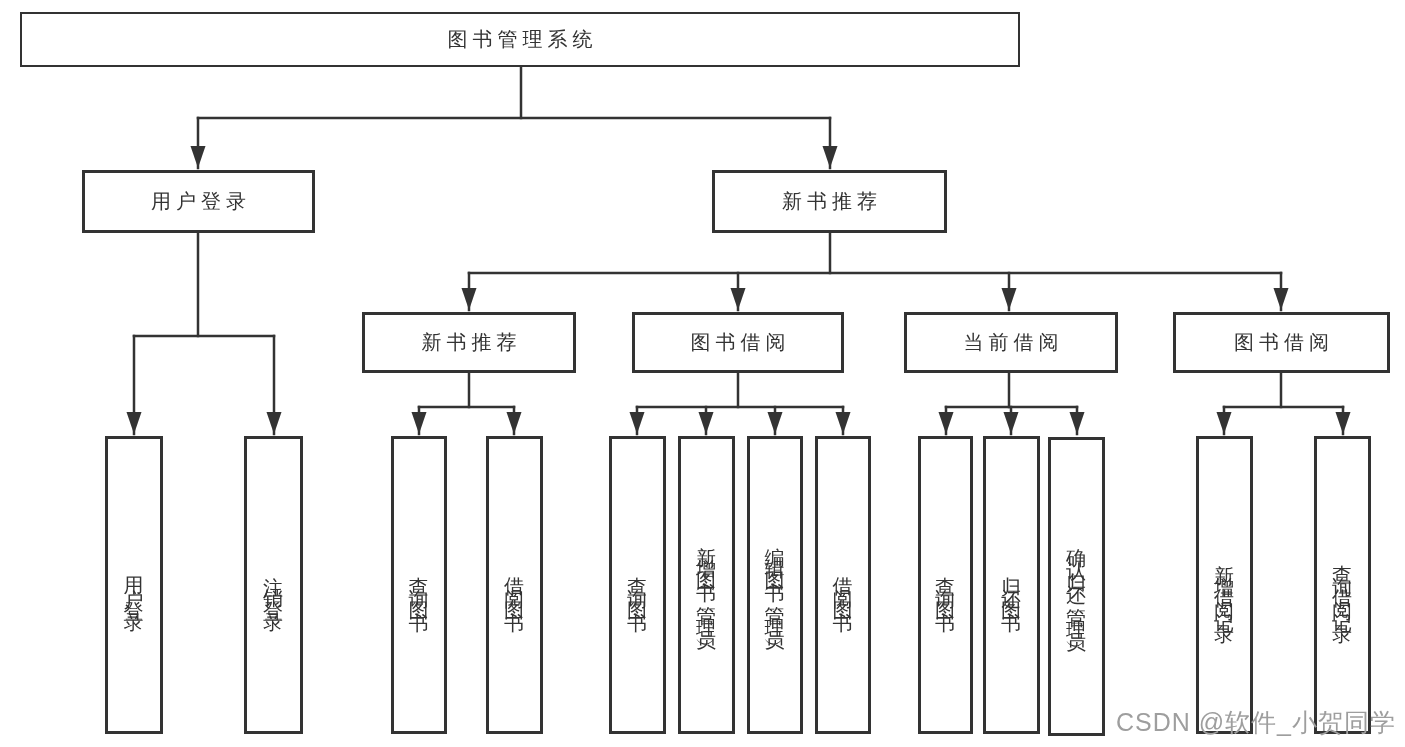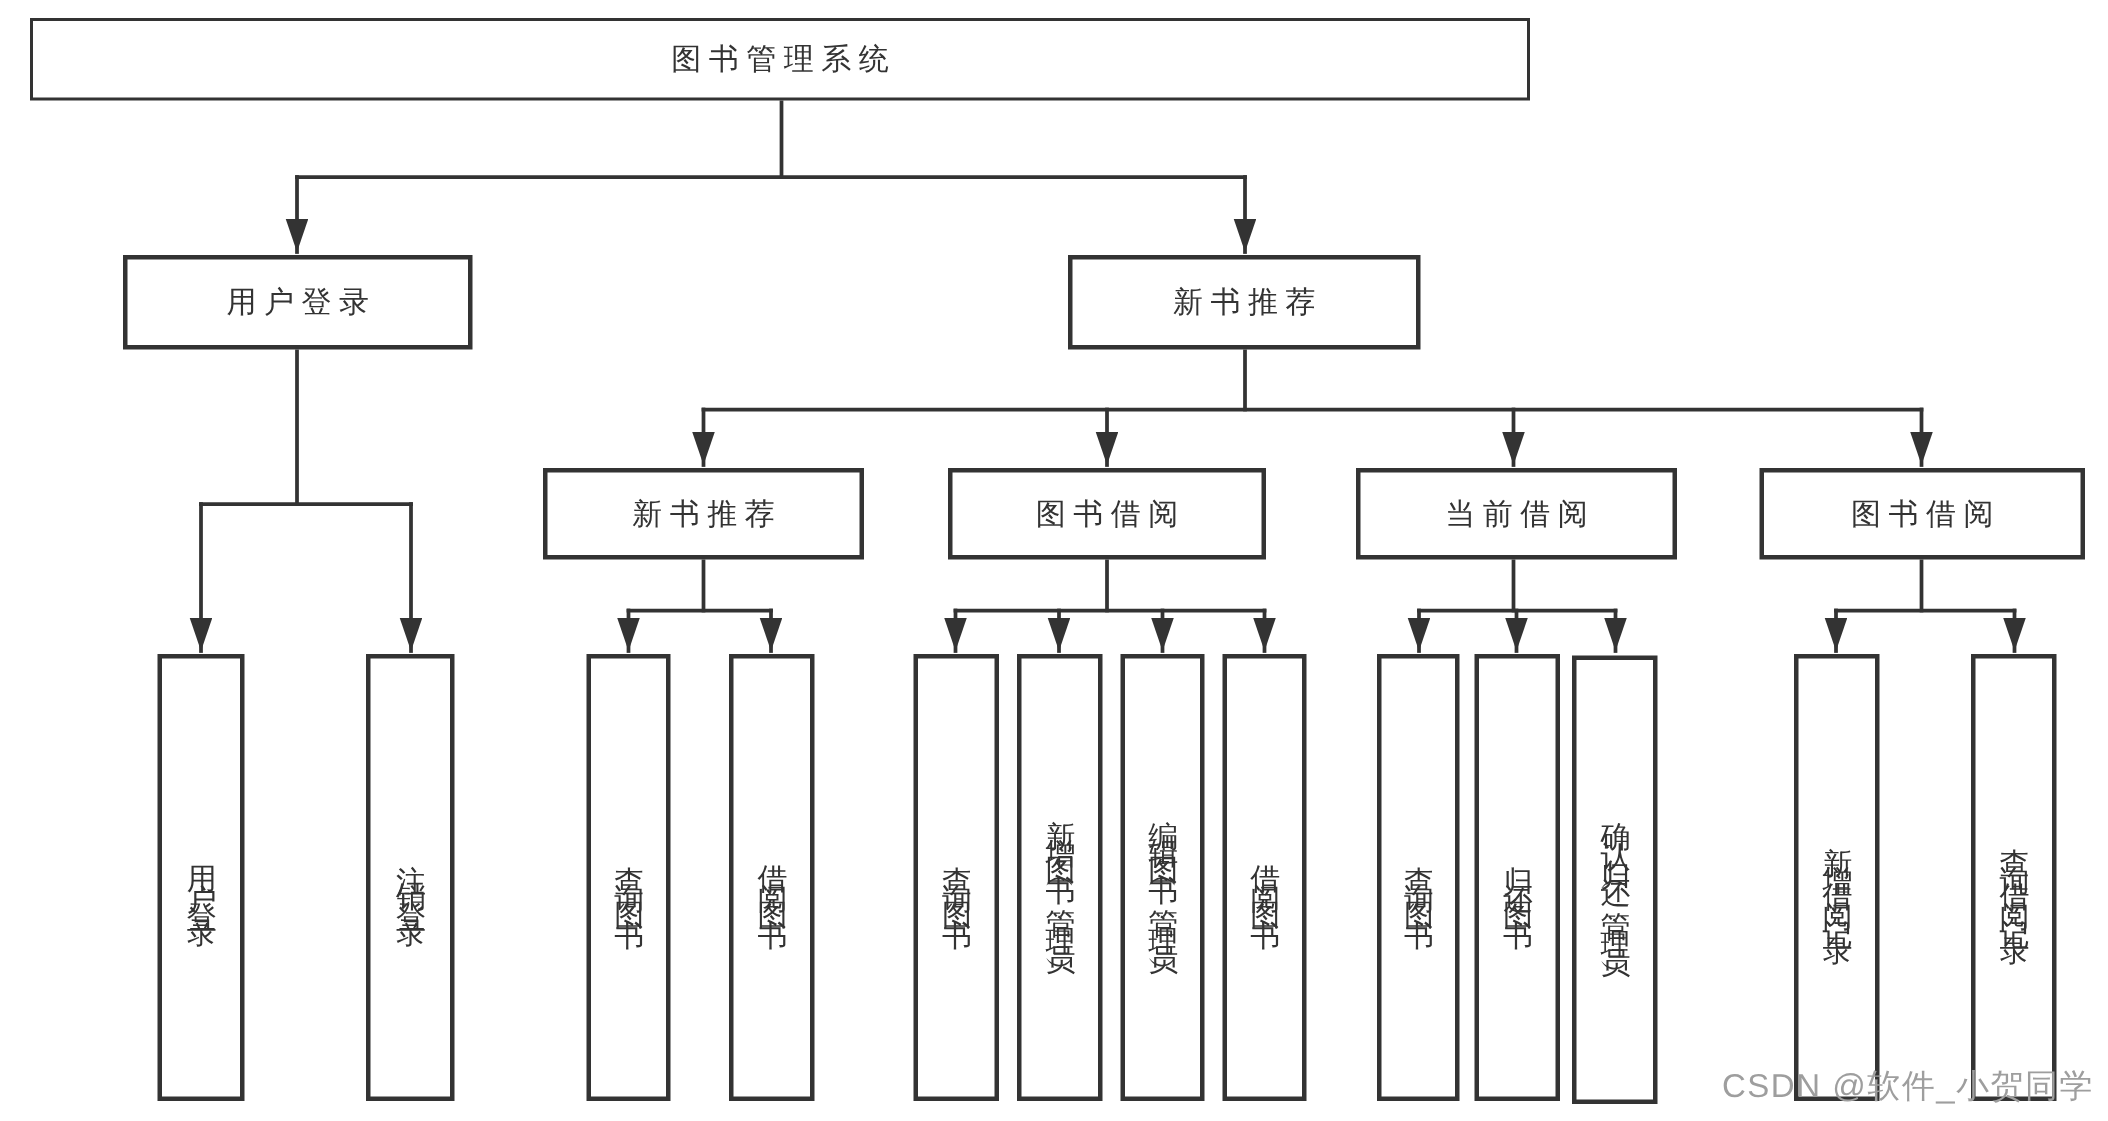--- a/index.html
+++ b/index.html
@@ -27,21 +27,21 @@
   .box.h{letter-spacing:5px;text-indent:5px;}
   .box.v{
     writing-mode:vertical-rl;
     letter-spacing:12px;
     line-height:1;
   }
   .watermark{
     position:absolute;
     right:9px;
     bottom:8px;
-    font-size:22px;
+    font-size:25px;
     color:#9e9e9e;
     letter-spacing:1px;
     z-index:3;
     white-space:nowrap;
   }
 </style>
 </head>
 <body>
 
 <div class="stage">

